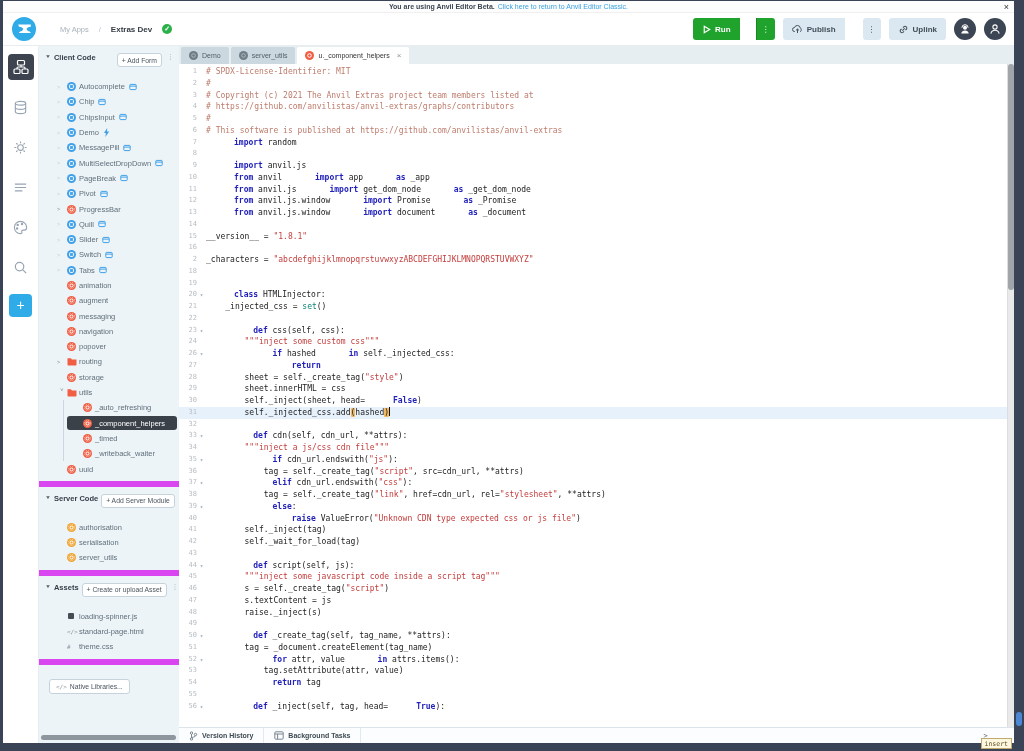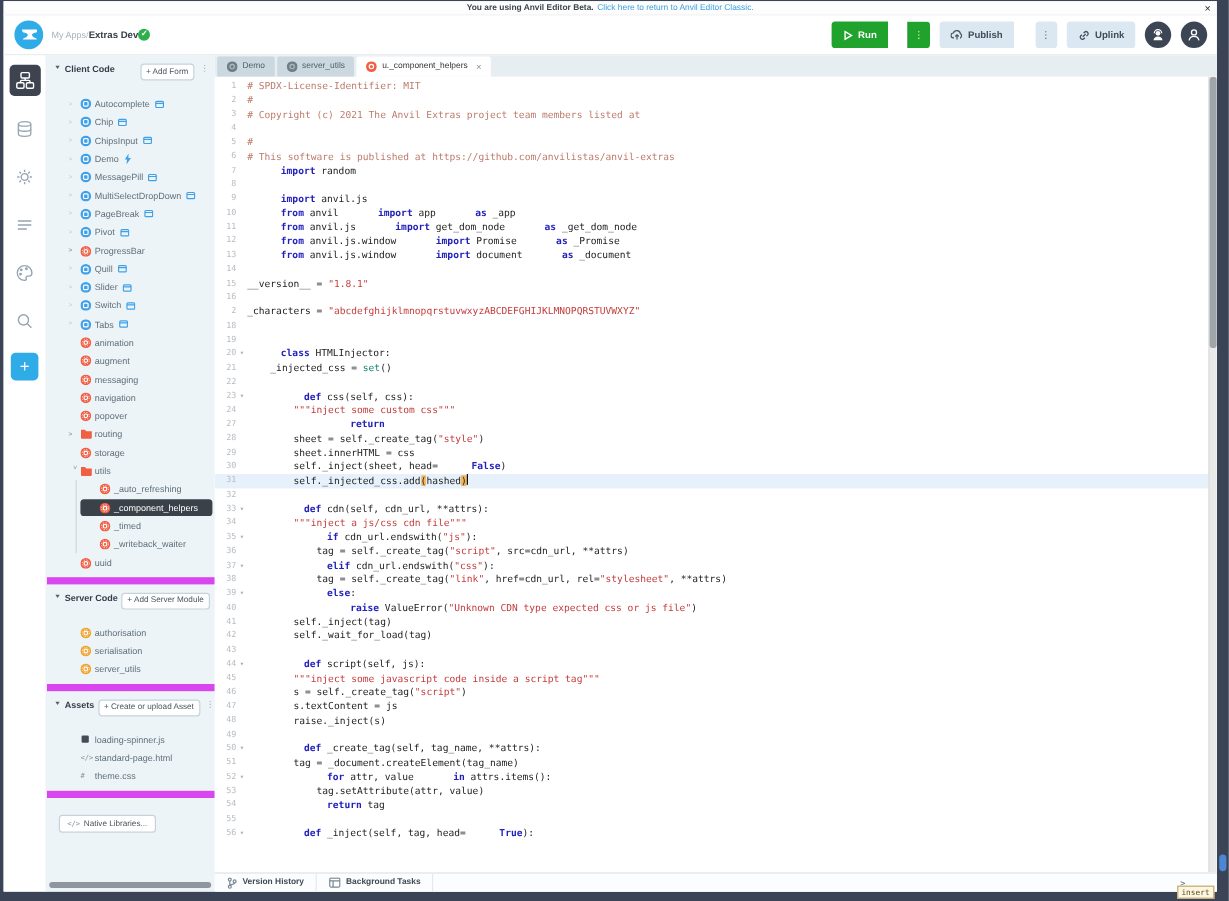--- a/index.html
+++ b/index.html
@@ -25,21 +25,21 @@
   .notif .close { position:absolute; right:5px; top:0; font-size:9px; color:#333; line-height:12px; cursor:pointer; }
   
   .header {
     height:33px; flex:0 0 33px; background:#fff; display:flex; align-items:center;
     border-bottom:1px solid #e9edf0; position:relative; z-index:5;
   }
   .logo {
     width:24px; height:24px; border-radius:50%; background:var(--brand-blue);
     margin-left:9px; display:flex; align-items:center; justify-content:center; flex:0 0 24px;
   }
-  .crumbs { display:flex; align-items:center; gap:0; margin-left:7px; font-size:7.5px; }
+  .crumbs { display:flex; align-items:center; gap:10px; margin-left:24px; font-size:7.5px; }
   .crumb-parent { color:#a8b2ba; }
   .crumb-sep { color:#b9c2c9; }
   .crumb-app { color:#353c44; font-weight:700; font-size:8px; }
   .check-badge {
     width:10px; height:10px; border-radius:50%; background:var(--check-green);
     color:#fff; font-size:7px; line-height:10px; text-align:center; font-weight:700;
   }
   .hdr-right { margin-left:auto; display:flex; align-items:center; gap:8px; margin-right:8px; }
   .btn-split { display:flex; height:22px;gap:16px; }
   .btn-run-main {
@@ -779,20 +779,21 @@
               <span class="src"><span class="tok-com">#</span></span>
             </div>
             <div class="code-line">
               <span class="ln">3</span>
               <span class="fold"></span>
               <span class="src"><span class="tok-com"># Copyright (c) 2021 The Anvil Extras project team members listed at</span></span>
             </div>
             <div class="code-line">
               <span class="ln">4</span>
               <span class="fold"></span>
+              <span class="src"><span class="tok-com"># https://github.com/anvilistas/anvil-extras/graphs/contributors</span></span>
             </div>
             <div class="code-line">
               <span class="ln">5</span>
               <span class="fold"></span>
               <span class="src"><span class="tok-com">#</span></span>
             </div>
             <div class="code-line">
               <span class="ln">6</span>
               <span class="fold"></span>
               <span class="src"><span class="tok-com"># This software is published at https://github.com/anvilistas/anvil-extras</span></span>
@@ -879,20 +880,25 @@
             </div>
             <div class="code-line">
               <span class="ln">23</span>
               <span class="fold">▾</span>
               <span class="src">    <span class="tok-kw">def</span> css(self, css):</span>
             </div>
             <div class="code-line">
               <span class="ln">24</span>
               <span class="fold"></span>
               <span class="src">        <span class="tok-str">"""inject some custom css"""</span></span>
+            </div>
+            <div class="code-line">
+              <span class="ln">26</span>
+              <span class="fold">▾</span>
+              <span class="src">        <span class="tok-kw">if</span> hashed <span class="tok-kw">in</span> self._injected_css:</span>
             </div>
             <div class="code-line">
               <span class="ln">27</span>
               <span class="fold"></span>
               <span class="src">            <span class="tok-kw">return</span></span>
             </div>
             <div class="code-line">
               <span class="ln">28</span>
               <span class="fold"></span>
               <span class="src">        sheet = self._create_tag(<span class="tok-str">"style"</span>)</span>

